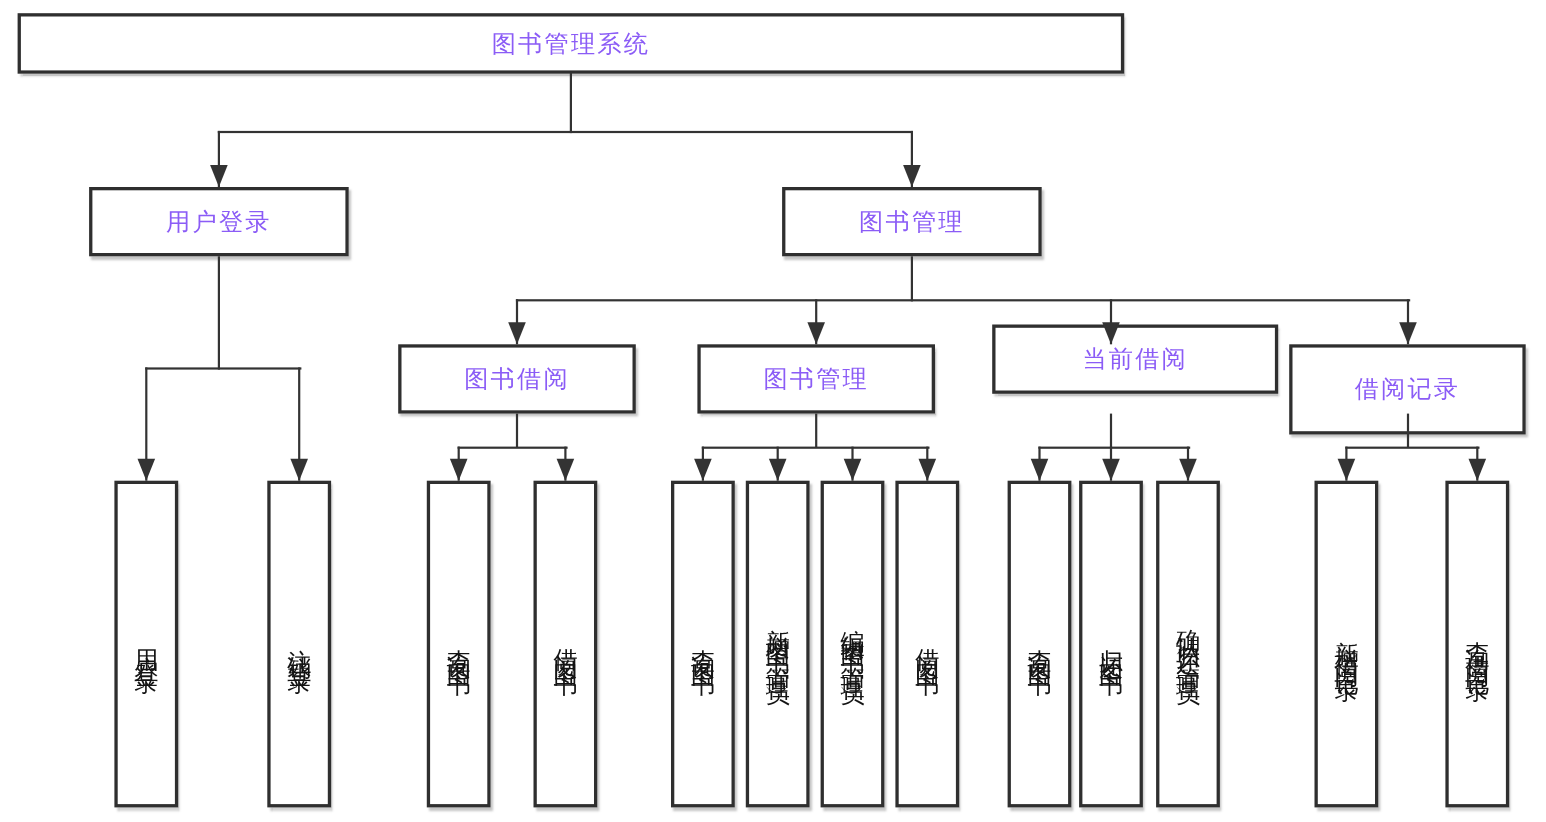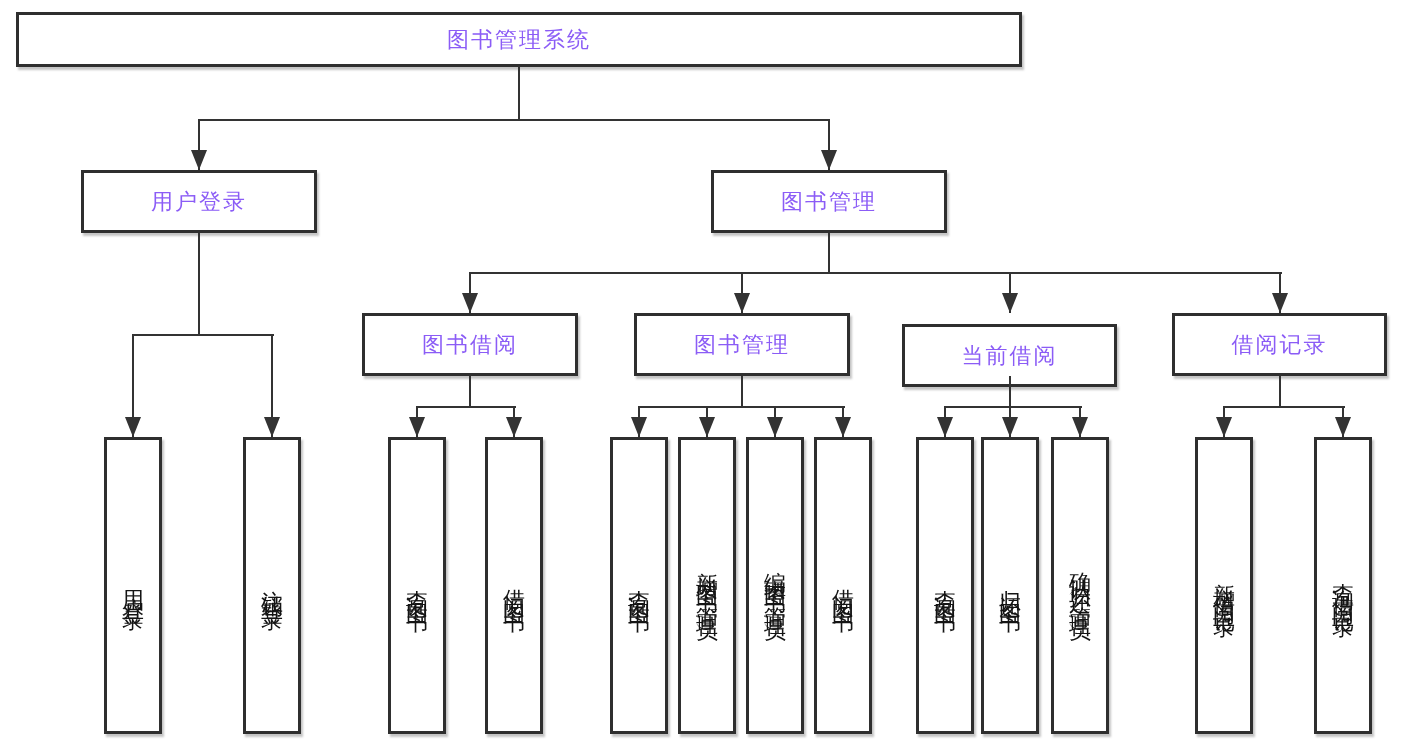--- a/index.html
+++ b/index.html
@@ -94,25 +94,25 @@
   </div>
 
   <div class="box" style="left:362px; top:313px; width:216px; height:63px;">
     <span>图书借阅</span>
   </div>
 
   <div class="box" style="left:634px; top:313px; width:216px; height:63px;">
     <span>图书管理</span>
   </div>
 
-  <div class="box" style="left:902px; top:324px; width:215px; height:63px;font-family:Liberation Serif, serif;">
+  <div class="box" style="left:902px; top:295px; width:260px; height:63px;font-family:Liberation Serif, serif;">
     <span>当前借阅</span>
   </div>
 
-  <div class="box" style="left:1172px; top:313px; width:215px; height:63px;align-items:center;">
+  <div class="box" style="left:1172px; top:313px; width:215px; height:82px;align-items:center;">
     <span>借阅记录</span>
   </div>
 
   <div class="leaf" style="left:104px;">
     <span>用户登录</span>
   </div>
   <div class="leaf" style="left:243px;">
     <span>注销登录</span>
   </div>
 

